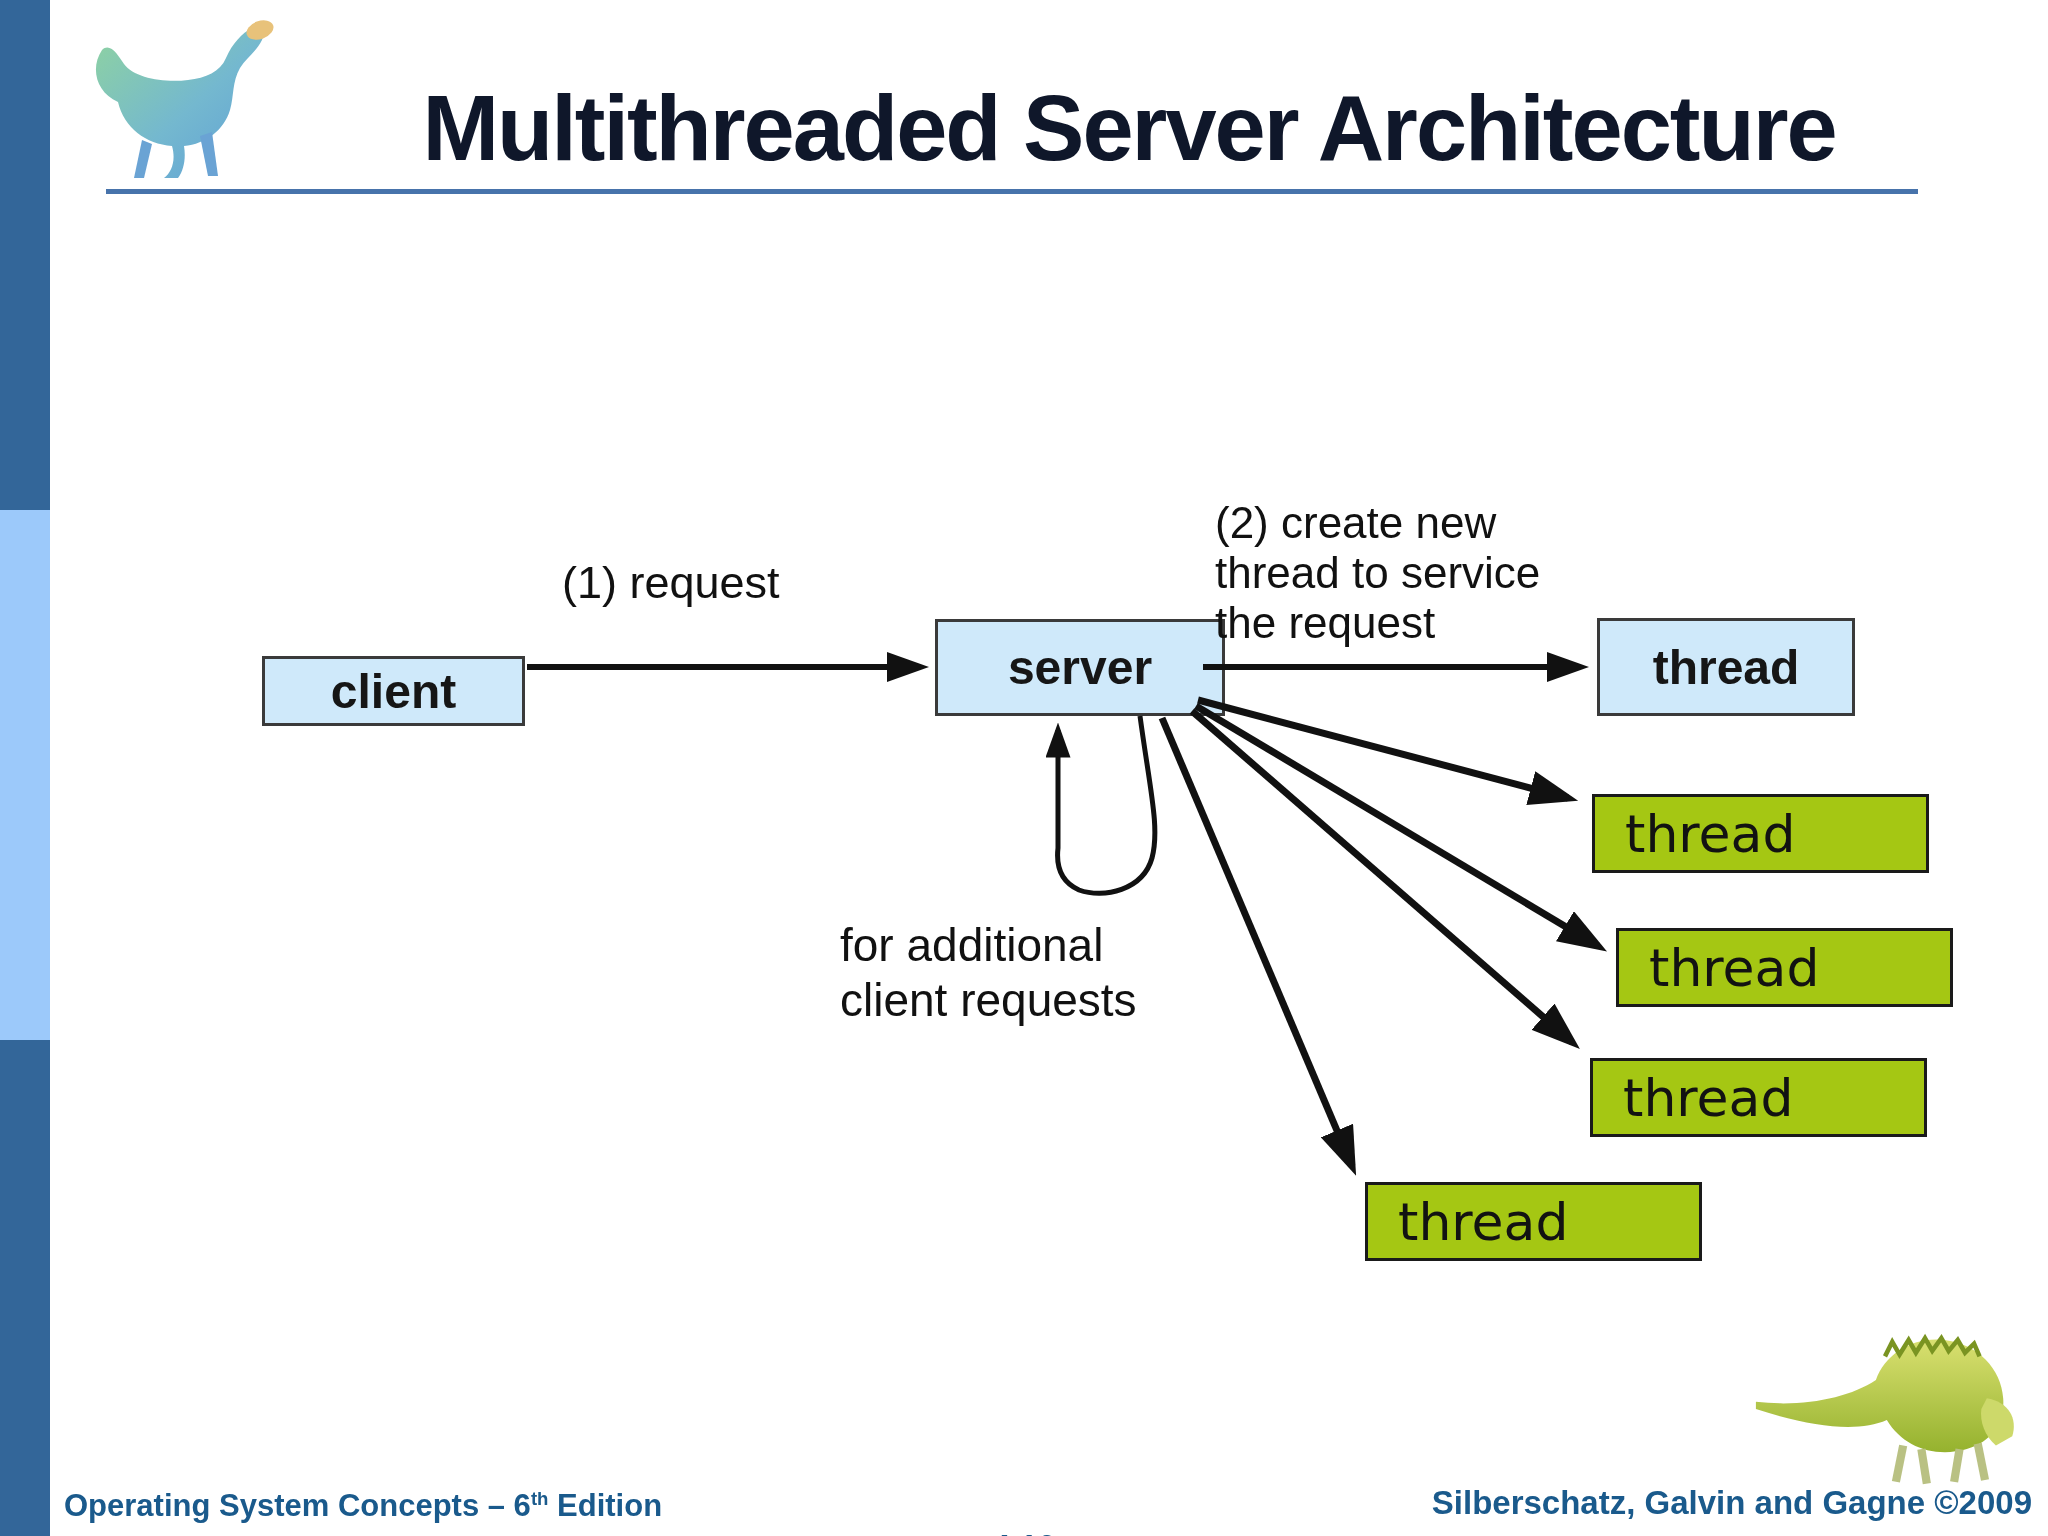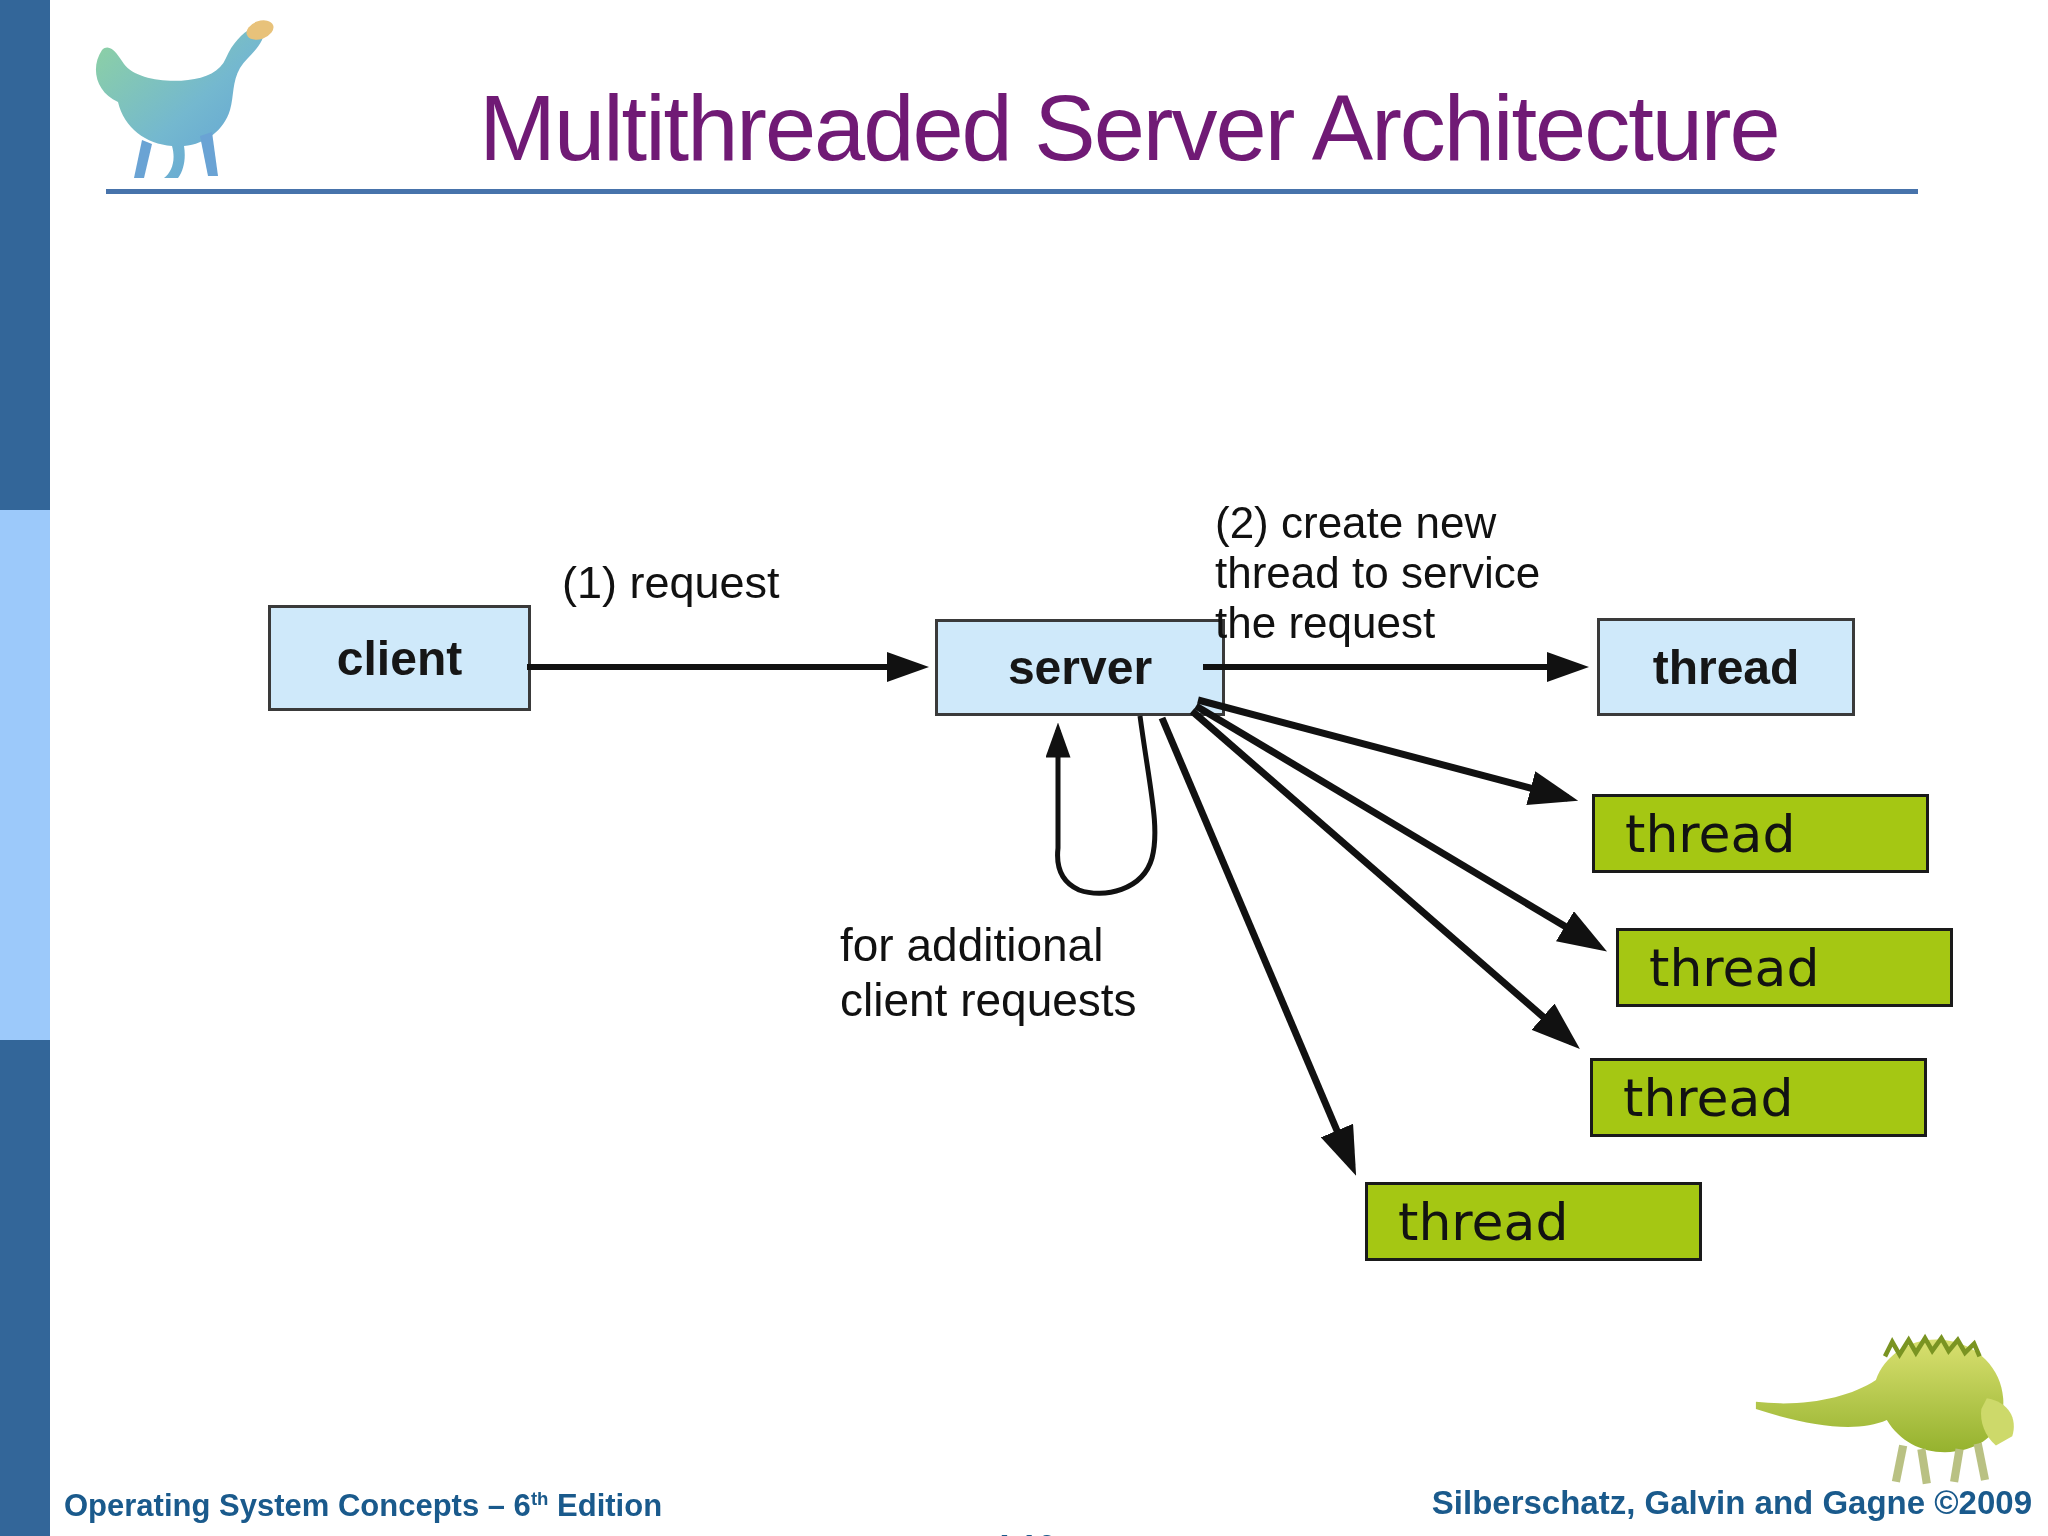--- a/index.html
+++ b/index.html
@@ -5,27 +5,27 @@
   html,body{margin:0;padding:0;background:#ffffff;}
   #slide{position:relative;width:2048px;height:1536px;background:#ffffff;overflow:hidden;
          font-family:"Liberation Sans",sans-serif;}
   
   .stripe{position:absolute;left:0;width:50px;}
   #stripe-top{top:0;height:510px;background:#336699;}
   #stripe-mid{top:510px;height:530px;background:#9cc9fa;}
   #stripe-bottom{top:1040px;height:496px;background:#336699;}
   
   #title{position:absolute;top:82px;left:220px;right:10px;text-align:center;
-         font-size:92px;font-weight:normal;color:#701a75;letter-spacing:-2px;line-height:1;}
+         font-size:92px;font-weight:bold;color:#0f172a;letter-spacing:-2px;line-height:1;}
   #rule{position:absolute;left:106px;top:189px;width:1812px;height:5px;background:#4773ab;}
   
   .bluebox{position:absolute;background:#cfe9fa;border:3px solid #3a3a3a;box-sizing:border-box;
            display:flex;align-items:center;justify-content:center;
            font-weight:bold;font-size:48px;color:#161616;}
-  #box-client{left:262px;top:605px;width:263px;height:106px;margin-left:6px;}
+  #box-client{left:262px;top:656px;width:263px;height:70px;}
   #box-server{left:935px;top:619px;width:290px;height:97px;}
   #box-thread{left:1597px;top:618px;width:258px;height:98px;}
   .greenbox{position:absolute;width:337px;height:79px;background:#a5c713;border:3px solid #1a1a1a;
             box-sizing:border-box;display:flex;align-items:center;padding-left:30px;
             font-family:"DejaVu Sans",sans-serif;font-size:52px;color:#121212;}
   #green-1{left:1592px;top:794px;}
   #green-2{left:1616px;top:928px;}
   #green-3{left:1590px;top:1058px;}
   #green-4{left:1365px;top:1182px;}
   

